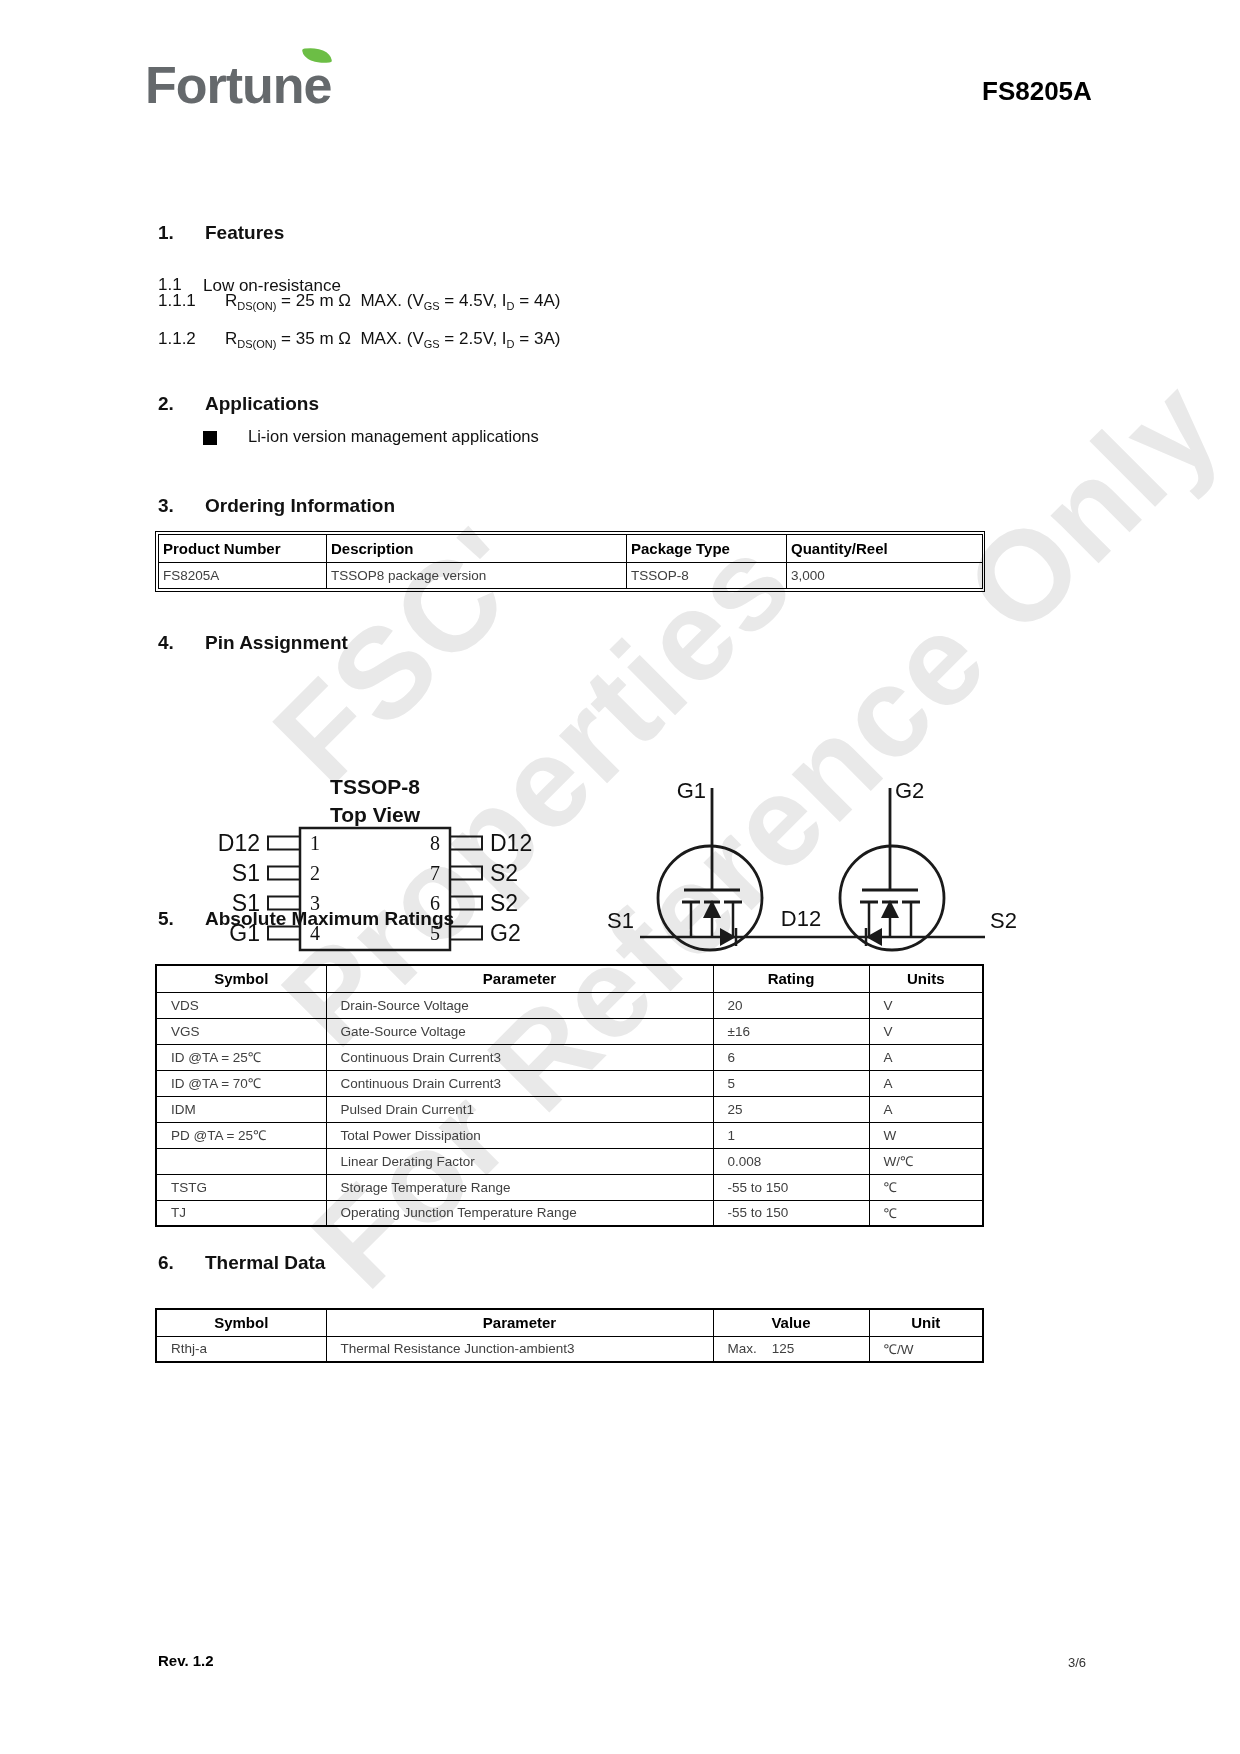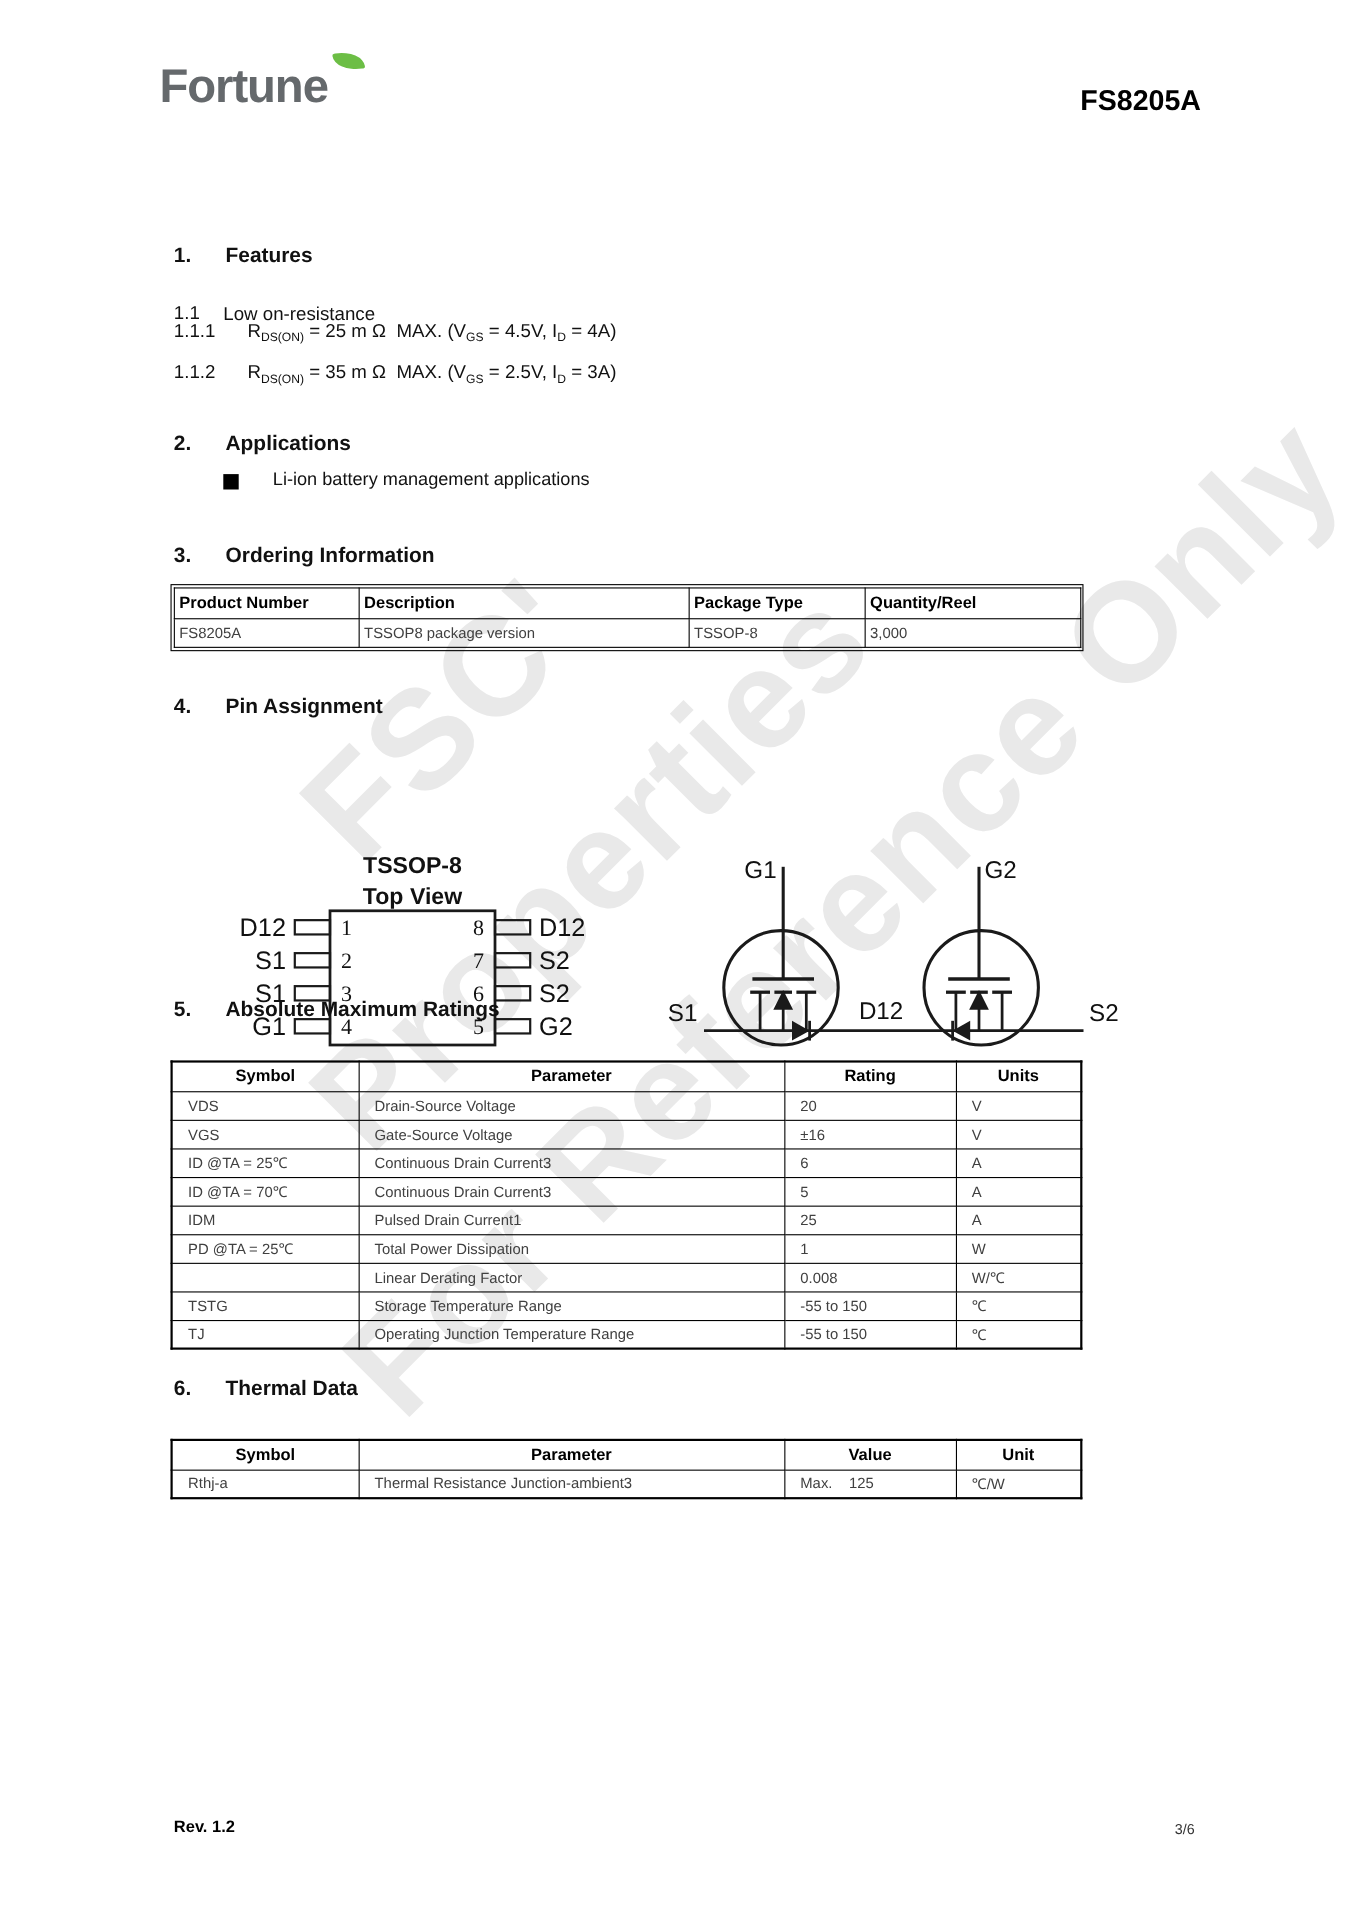--- a/index.html
+++ b/index.html
@@ -18,21 +18,21 @@
     white-space:nowrap; z-index:0; letter-spacing:2px;
   }
   .watermark .wl1 { padding-left:330px; }
   .watermark .wl2 { padding-left:150px; }
   .watermark .wl3 { padding-left:0; }
 
   .content { position:absolute; inset:0; z-index:1; }
 
   
   .logo { left:145px; top:55px; }
-  .logo-text { font-size:43px; font-weight:bold; color:#65696c; letter-spacing:-1px; }
+  .logo-text { font-size:52px; font-weight:bold; color:#65696c; letter-spacing:-1px; }
   .logo-leaf {
     position:absolute; left:158px; top:-8px; width:28px; height:17px;
     background:#6cbe45; border-radius:2px 100% 2px 100%;
     transform:rotate(-8deg);
   }
   .doc-code { left:982px; top:76px; font-size:26px; font-weight:bold; color:#000; }
 
   
   .h-num  { position:absolute; left:158px; font-size:19px; font-weight:bold; }
   .h-title{ position:absolute; left:205px; font-size:19px; font-weight:bold; }
@@ -89,21 +89,21 @@
 
   <div class="abs line17" style="left:158px; top:291px;">1.1.1</div>
   <div class="abs formula" style="left:225px; top:291px;"><span>R</span><sub>DS(ON)</sub><span> = 25 m Ω  MAX. (V</span><sub>GS</sub><span> = 4.5V, I</span><sub>D</sub><span> = 4A)</span></div>
 
   <div class="abs line17" style="left:158px; top:329px;">1.1.2</div>
   <div class="abs formula" style="left:225px; top:329px;"><span>R</span><sub>DS(ON)</sub><span> = 35 m Ω  MAX. (V</span><sub>GS</sub><span> = 2.5V, I</span><sub>D</sub><span> = 3A)</span></div>
 
   <div class="h-num" style="top:393px;">2.</div>
   <div class="h-title" style="top:393px;">Applications</div>
   <div class="bullet-sq"></div>
-  <div class="bullet-text">Li-ion battery management applications</div>
+  <div class="bullet-text">Li-ion version management applications</div>
 
   <div class="h-num" style="top:495px;">3.</div>
   <div class="h-title" style="top:495px;">Ordering Information</div>
 
   <div class="abs tbl-wrap" style="left:155px; top:531px; width:830px;">
     <table class="ord-table" style="width:100%;">
       <colgroup>
           <col style="width:168px">
           <col style="width:300px">
           <col style="width:160px">

